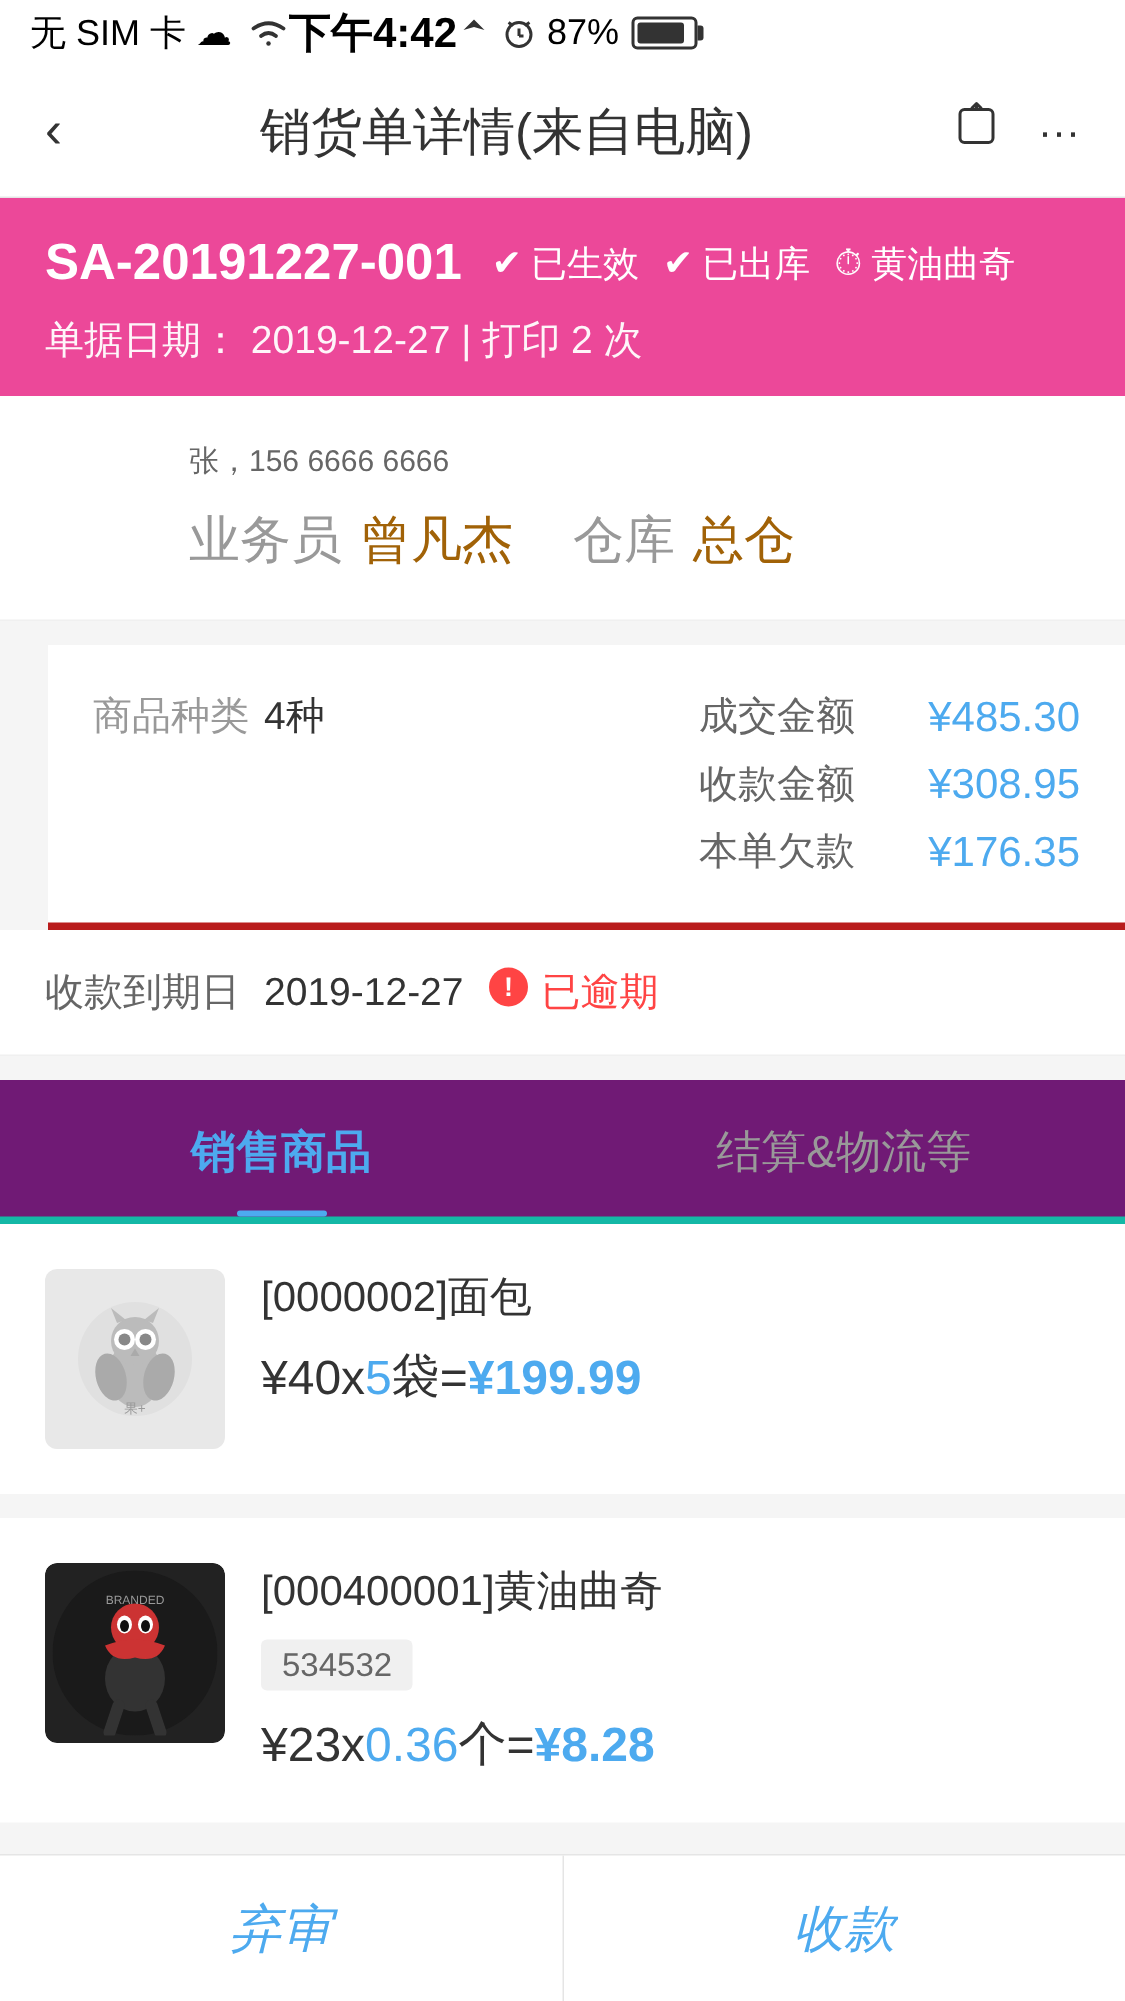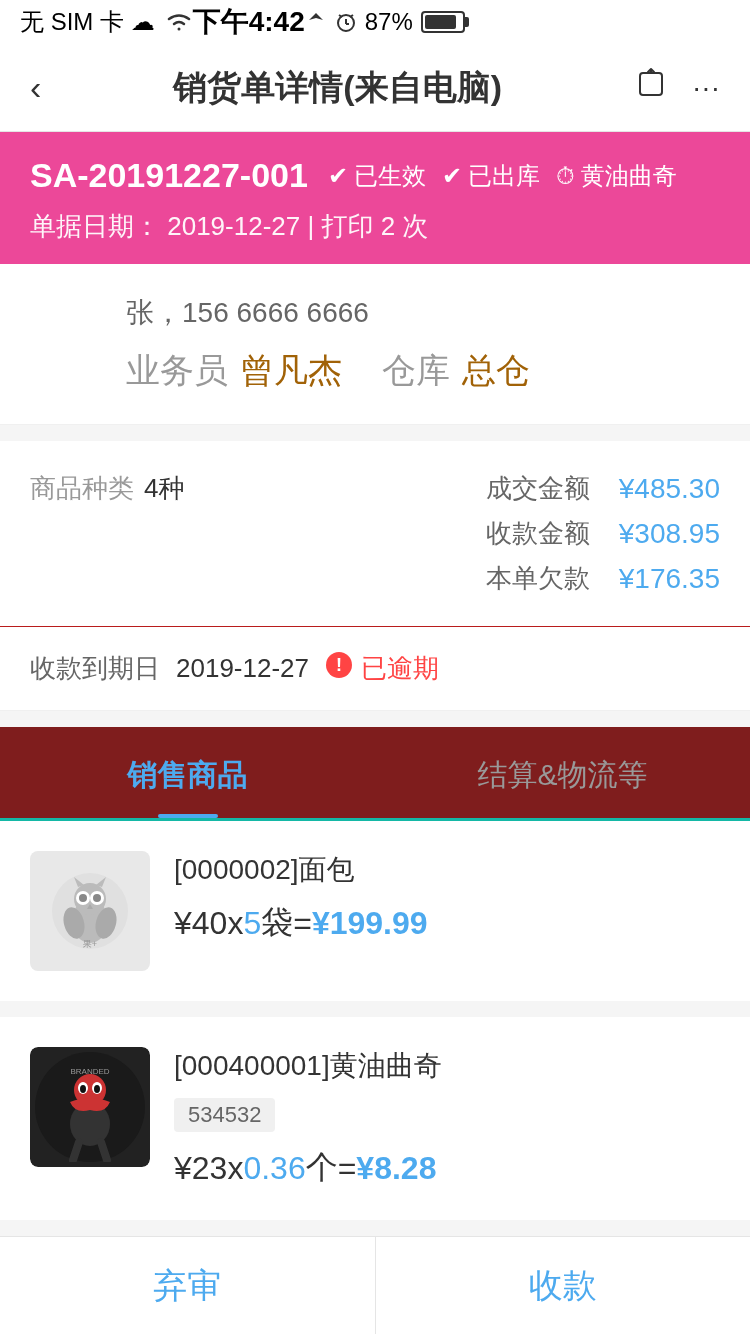--- a/index.html
+++ b/index.html
@@ -41,21 +41,21 @@
     .nav-bar {
       height: 88px;
       background: #fff;
       display: flex;
       align-items: center;
       justify-content: space-between;
       padding: 0 30px;
       border-bottom: 1px solid #e5e5e5;
     }
     .nav-back { font-size: 34px; color: #333; font-weight: 300; cursor: pointer; }
-    .nav-title { font-size: 34px; font-weight: 700; color: #333; }
+    .nav-title { font-size: 34px; font-weight: 400; color: #333; }
     .nav-right { display: flex; align-items: center; gap: 24px; }
     .nav-icon { font-size: 28px; color: #333; cursor: pointer; }
 
     
     .header-banner {
       background: #ec4899;
       padding: 24px 30px 20px;
     }
     .banner-row1 { display: flex; align-items: center; gap: 20px; margin-bottom: 14px; }
     .banner-order-id { font-size: 34px; font-weight: 700; color: #fff; }
@@ -65,46 +65,47 @@
 
     
     .customer-section {
       background: #fff;
       padding: 30px;
       border-bottom: 1px solid #f0f0f0;
     }
     .customer-row1 { display: flex; align-items: center; gap: 20px; margin-bottom: 12px; }
     .customer-name { font-size: 40px; font-weight: 500; color: #333; }
     .customer-info { padding-left: 96px; }
-    .customer-sub { font-size: 28px; color: #666; margin-bottom: 16px; }
+    .customer-sub { font-size: 20px; color: #666; margin-bottom: 16px; }
     .customer-meta { display: flex; align-items: center; gap: 40px; }
     .meta-item { display: flex; align-items: center; gap: 12px; font-size: 34px; color: #666; }
     .meta-label { color: #999; }
     .meta-value { color: #a16207; }
 
     
     .divider { height: 16px; background: #f5f5f5; }
 
     
     .summary-section {
       background: #fff;
       padding: 30px;
-      border-bottom: 1px solid #b91c1c;
+      border-bottom: 5px solid #b91c1c;
+      margin-left: 32px;
     }
     .summary-grid {
       display: flex;
       justify-content: space-between;
       align-items: flex-start;
     }
     .summary-left { }
     .summary-kinds { display: flex; align-items: center; gap: 10px; }
     .summary-kinds-label { font-size: 26px; color: #999; }
     .summary-kinds-value { font-size: 26px; color: #333; font-weight: 500; }
     .summary-right { display: flex; flex-direction: column; gap: 10px; align-items: flex-end; }
-    .summary-amount-row { display: flex; align-items: center; }
+    .summary-amount-row { display: flex; gap: 20px; align-items: center; }
     .amount-label { font-size: 26px; color: #666; }
     .amount-value { font-size: 28px; color: #4DAAEF; font-weight: 500; min-width: 130px; text-align: right; }
 
     
     .due-section {
       background: #fff;
       padding: 24px 30px;
       display: flex;
       align-items: center;
       gap: 16px;
@@ -114,23 +115,23 @@
     .due-date { font-size: 26px; color: #333; }
     .overdue-badge {
       display: flex; align-items: center; gap: 8px;
       background: transparent;
     }
     .overdue-icon { color: #FF4444; font-size: 26px; }
     .overdue-text { color: #FF4444; font-size: 26px; font-weight: 500; }
 
     
     .tabs-container {
-      background: #7f1d1d;
-      display: flex;
-      border-bottom: 3px solid #14b8a6;
+      background: #701a75;
+      display: flex;
+      border-bottom: 5px solid #14b8a6;
     }
     .tab {
       flex: 1; text-align: center; padding: 28px 0 22px;
       font-size: 30px; cursor: pointer; position: relative; color: #999;
     }
     .tab.active { color: #4DAAEF; font-weight: 600; }
     .tab.active::after {
       content: ''; position: absolute; bottom: 0; left: 50%; transform: translateX(-50%);
       width: 60px; height: 4px; background: #4DAAEF; border-radius: 2px;
     }
@@ -165,21 +166,21 @@
       position: fixed;
       bottom: 0; left: 0; width: 750px;
       height: 98px;
       background: #fff;
       border-top: 1px solid #e5e5e5;
       display: flex;
       align-items: center;
     }
     .bottom-btn {
       flex: 1; text-align: center; font-size: 34px;
-      cursor: pointer; height: 100%; display: flex; align-items: center; justify-content: center;
+      cursor: pointer; height: 100%; display: flex; align-items: center; justify-content: center; font-style: italic;
     }
     .btn-cancel { color: #4DAAEF; border-right: 1px solid #e5e5e5; }
     .btn-collect { color: #4DAAEF; }
 
     
     .owl-placeholder {
       width: 100%; height: 100%; background: #e8e8e8;
       display: flex; align-items: center; justify-content: center;
       font-size: 40px; color: #aaa;
     }

